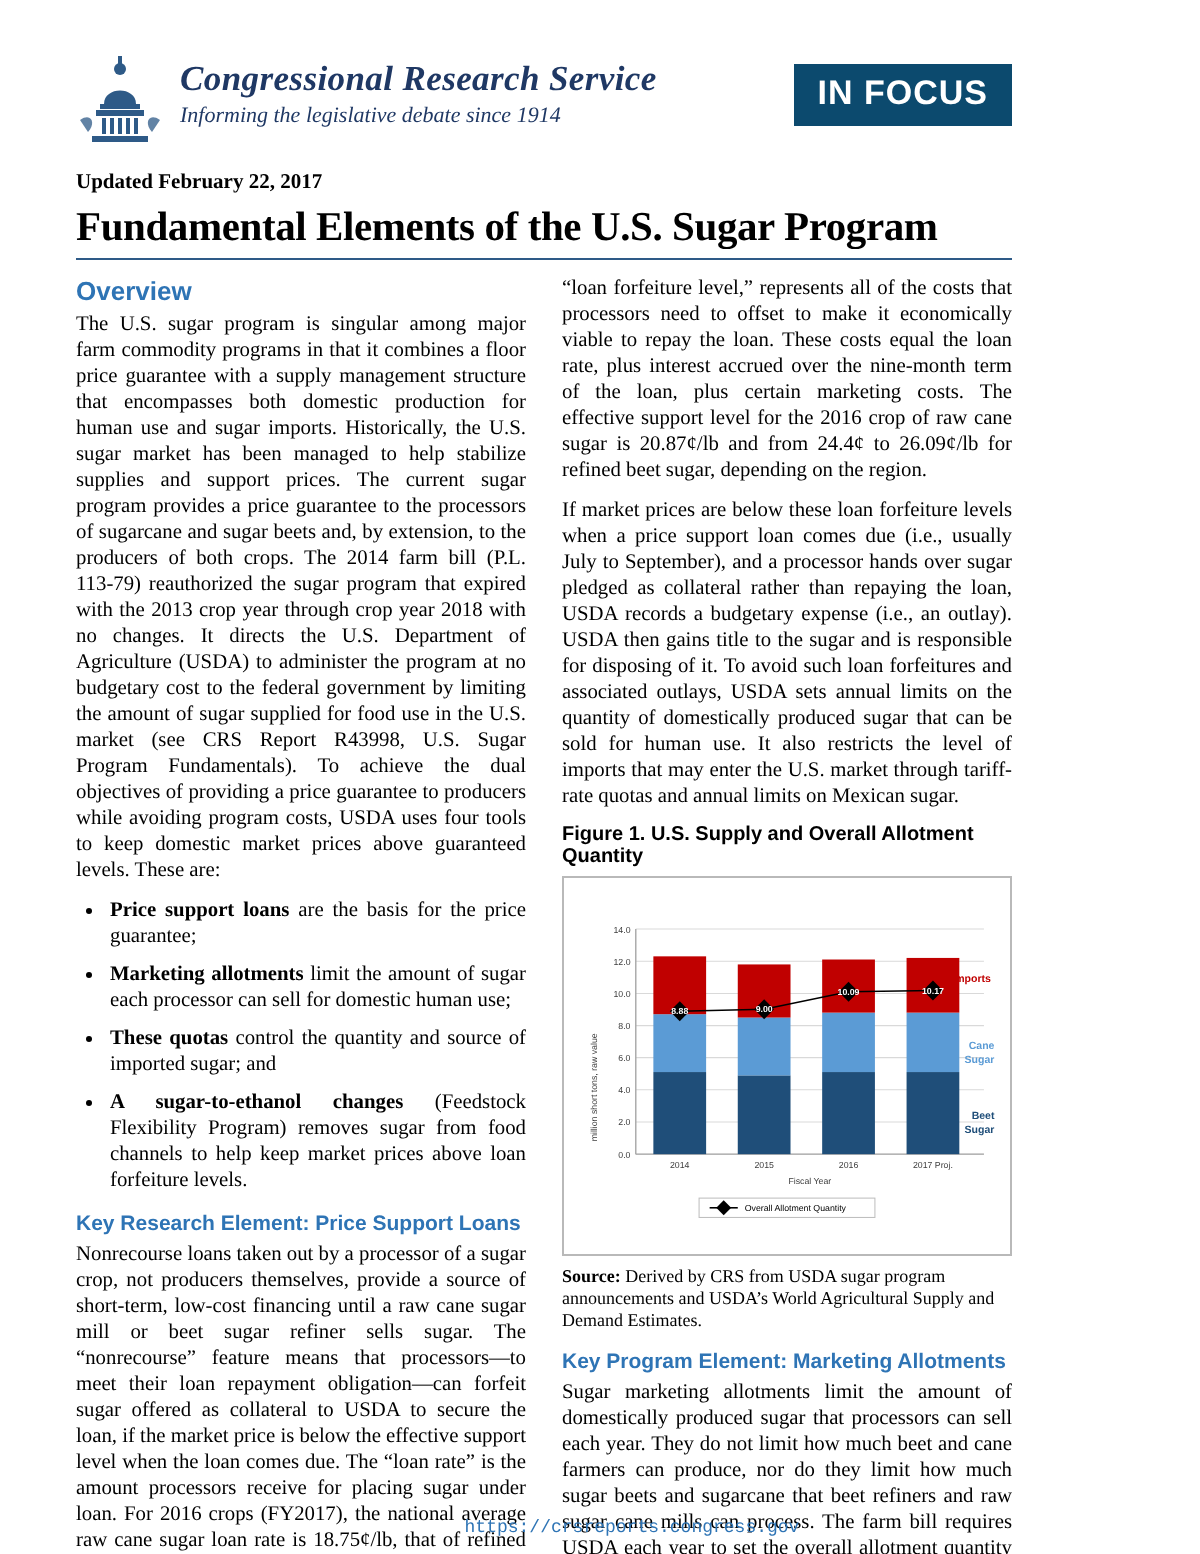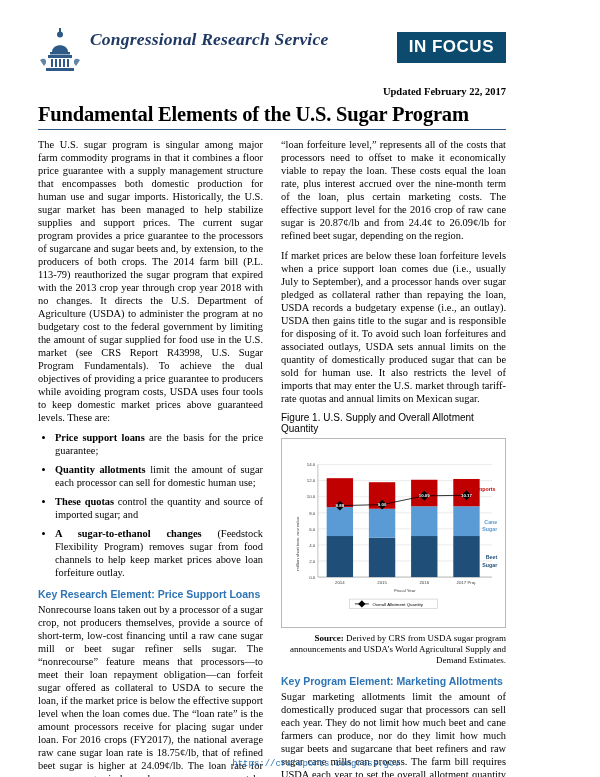--- a/index.html
+++ b/index.html
@@ -62,21 +62,21 @@
     background: #0c4a6e;
     color: #ffffff;
     font-family: "Liberation Sans", sans-serif;
     font-weight: bold;
     font-size: 17px;
     letter-spacing: 0.5px;
     padding: 5px 12px 6px 12px;
     margin-top: 6px;
   }
   .updated {
-    text-align: right;
+    text-align: left;
     font-family: "Liberation Serif", serif;
     font-weight: bold;
     font-size: 10.5px;
     margin-top: 4px;
   }
   .doc-title {
     font-family: "Liberation Serif", serif;
     font-weight: bold;
     font-size: 20.5px;
     margin-top: 6px;
@@ -123,40 +123,40 @@
   ul.bullets li {
     font-size: 10.4px;
     line-height: 1.25;
     text-align: justify;
     margin-bottom: 6px;
   }
   ul.bullets li b { font-weight: bold; margin-top: 24px; }
   
   .figure-title {
     font-family: "Liberation Sans", sans-serif;
-    font-weight: normal;
+    font-weight: bold;
     font-size: 10px;
     color: #000;
     margin: 4px 0 4px 0;
   }
   .figure-box {
     border: 1px solid #B9B9B9;
     padding: 6px 6px 4px 6px;
     box-sizing: border-box;
   }
   .chart {
     position: relative;
     width: 100%;
     height: 178px;
   }
   .chart svg { display: block; }
   .source {
     font-size: 9px;
     line-height: 1.22;
-    text-align: right;
+    text-align: left;
     margin: 5px 0 8px 0;
   }
   .source b { font-weight: bold; }
   .footer-link {
     position: absolute;
     bottom: 8px;
     left: 16px;
     width: 600px;
     text-align: center;
     font-family: Liberation Mono, monospace;
@@ -183,47 +183,49 @@
           <rect x="21" y="33" width="2" height="8"></rect>
           <rect x="25" y="33" width="2" height="8"></rect>
           <rect x="29" y="33" width="2" height="8"></rect>
           <rect x="8" y="42" width="28" height="3"></rect>
           <path d="M2 34 C8 30, 10 36, 6 40 Z" opacity="0.75"></path>
           <path d="M42 34 C36 30, 34 36, 38 40 Z" opacity="0.75"></path>
         </g>
       </svg>
       <div class="brand-text">
         <div class="crs-title">Congressional Research Service</div>
+        <div class="crs-sub">Informing the legislative debate since 1914</div>
       </div>
     </div>
     <div class="infocus">IN FOCUS</div>
   </div>
 
   <div class="updated">Updated February 22, 2017</div>
 
   <div class="doc-title">Fundamental Elements of the U.S. Sugar Program</div>
   <hr class="title-rule">
 
   <div class="columns">
 
     <div class="col">
+      <h2 class="section">Overview</h2>
       <p>The U.S. sugar program is singular among major farm commodity programs in that it combines a floor price guarantee with a supply management structure that encompasses both domestic production for human use and sugar imports. Historically, the U.S. sugar market has been managed to help stabilize supplies and support prices. The current sugar program provides a price guarantee to the processors of sugarcane and sugar beets and, by extension, to the producers of both crops. The 2014 farm bill (P.L. 113-79) reauthorized the sugar program that expired with the 2013 crop year through crop year 2018 with no changes. It directs the U.S. Department of Agriculture (USDA) to administer the program at no budgetary cost to the federal government by limiting the amount of sugar supplied for food use in the U.S. market (see CRS Report R43998, U.S. Sugar Program Fundamentals). To achieve the dual objectives of providing a price guarantee to producers while avoiding program costs, USDA uses four tools to keep domestic market prices above guaranteed levels. These are:</p>
 
       <ul class="bullets">
         <li>
           <b>Price support loans</b><span> are the basis for the price guarantee;</span>
         </li>
         <li>
-          <b>Quantity allotments</b><span> limit the amount of sugar each processor can sell for domestic human use;</span>
+          <b>Marketing allotments</b><span> limit the amount of sugar each processor can sell for domestic human use;</span>
         </li>
         <li>
           <b>These quotas</b><span> control the quantity and source of imported sugar; and</span>
         </li>
         <li>
-          <b>A sugar-to-ethanol changes</b><span> (Feedstock Flexibility Program) removes sugar from food channels to help keep market prices above loan forfeiture outlay.</span>
+          <b>A sugar-to-ethanol changes</b><span> (Feedstock Flexibility Program) removes sugar from food channels to help keep market prices above loan forfeiture levels.</span>
         </li>
       </ul>
 
 
       <h3 class="subsection">Key Research Element: Price Support Loans</h3>
       <p>Nonrecourse loans taken out by a processor of a sugar crop, not producers themselves, provide a source of short-term, low-cost financing until a raw cane sugar mill or beet sugar refiner sells sugar. The “nonrecourse” feature means that processors—to meet their loan repayment obligation—can forfeit sugar offered as collateral to USDA to secure the loan, if the market price is below the effective support level when the loan comes due. The “loan rate” is the amount processors receive for placing sugar under loan. For 2016 crops (FY2017), the national average raw cane sugar loan rate is 18.75¢/lb, that of refined beet sugar is higher at 24.09¢/lb. The loan rate for raw cane sugar is lower because raw cane must be further processed to have the same value and characteristics as refined beet sugar for food use.</p>
 
     </div>
 
     <div class="col">

